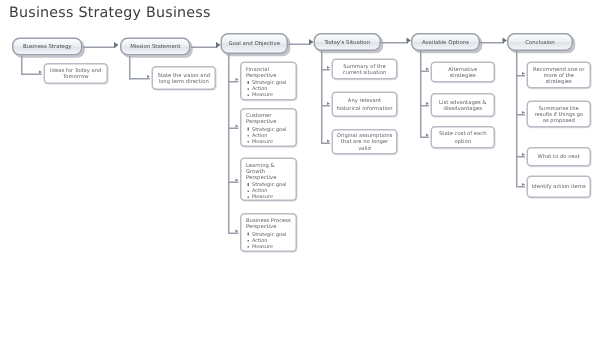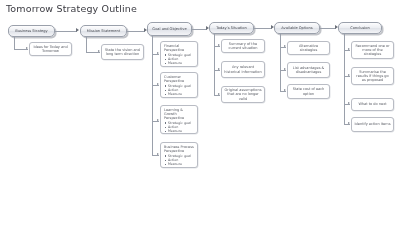--- a/index.html
+++ b/index.html
@@ -118,21 +118,21 @@
     border-top: 1.8px solid transparent;
     border-bottom: 1.8px solid transparent;
     border-left: 2.6px solid #7d828c;
   }
 </style>
 </head>
 <body>
 
 <div id="canvas">
 
-  <div class="title">Tomorrow Strategy Outline</div>
+  <div class="title">Business Strategy Business</div>
 
   <div class="hbox" style="left:8px; top:25px; width:47px; height:12px;">
     <span class="lbl">Business Strategy</span>
   </div>
   <div class="vline" style="left:14px; top:37px; height:13px;"></div>
   <div class="hline" style="left:14px; top:49px; width:14px;"></div>
   <div class="tick" style="left:26px; top:47.2px;"></div>
   <div class="sbox" style="left:29px; top:42px; width:43px; height:14px;">
     <span>Ideas for Today and Tomorrow</span>
   </div>

